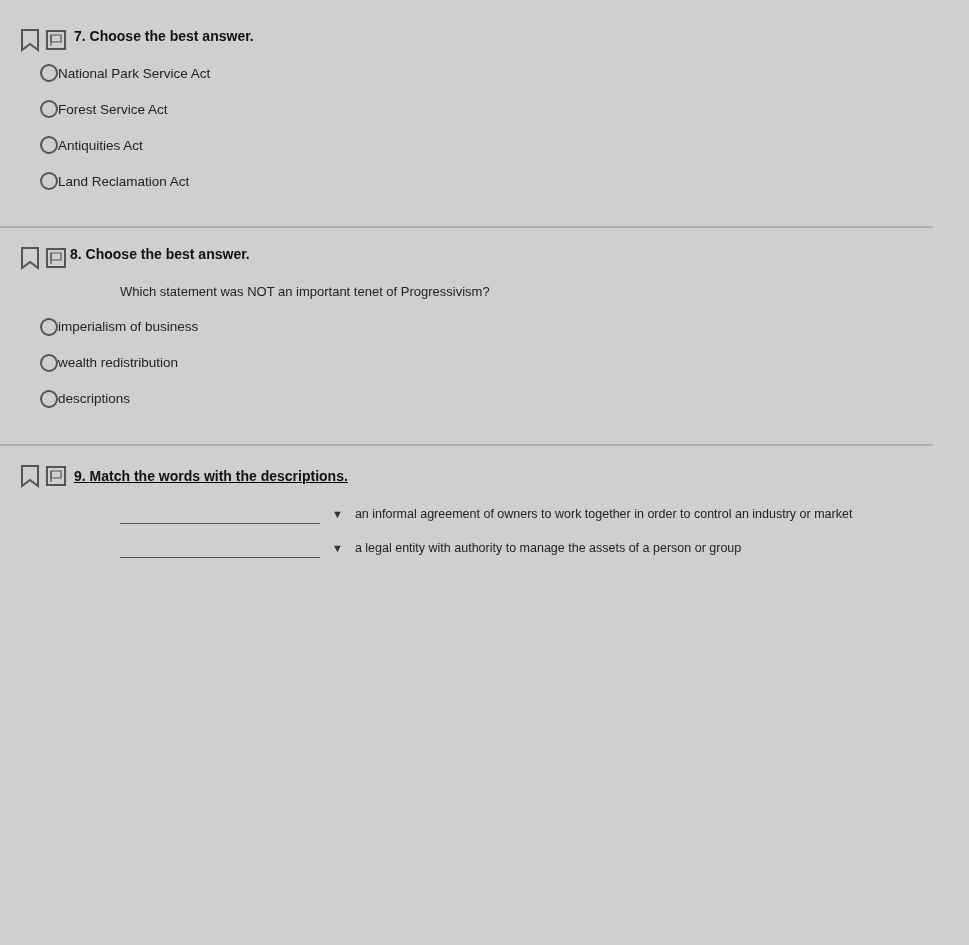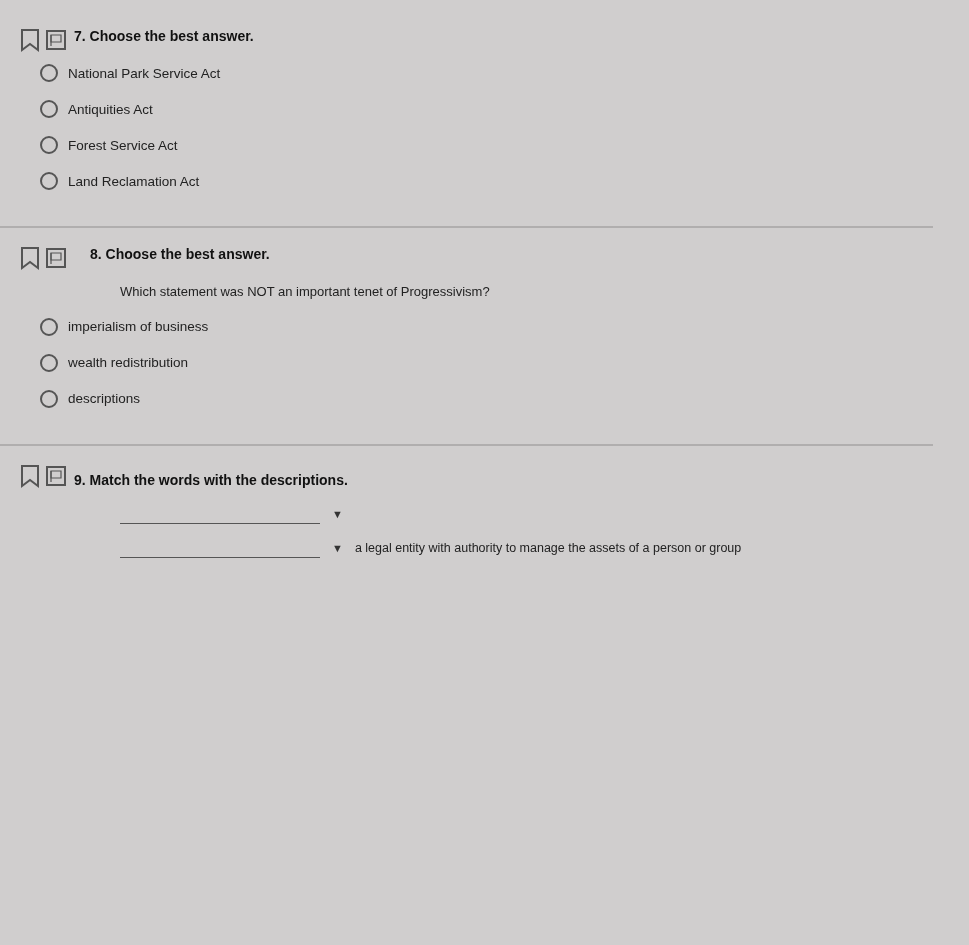--- a/index.html
+++ b/index.html
@@ -51,21 +51,20 @@
 
     .options-list {
       list-style: none;
       padding: 0;
       margin-left: 20px;
     }
 
     .option-item {
       display: flex;
       align-items: center;
-      gap: 10px;
       margin-bottom: 18px;
       font-size: 13.5px;
       color: #222;
     }
 
     .radio-circle {
       width: 18px;
       height: 18px;
       border-radius: 50%;
       border: 2px solid #555;
@@ -141,37 +140,37 @@
       <span class="question-title">7. <strong>Choose the best answer.</strong></span>
     </div>
 
     <ul class="options-list">
       <li class="option-item">
         <div class="radio-circle"></div>
         <span>National Park Service Act</span>
       </li>
       <li class="option-item">
         <div class="radio-circle"></div>
+        <span>Forest Service Act</span>
+      </li>
+      <li class="option-item">
+        <div class="radio-circle"></div>
         <span>Antiquities Act</span>
-      </li>
-      <li class="option-item">
-        <div class="radio-circle"></div>
-        <span>Forest Service Act</span>
       </li>
       <li class="option-item">
         <div class="radio-circle"></div>
         <span>Land Reclamation Act</span>
       </li>
     </ul>
   </div>
 
   <hr class="section-divider">
 
   <div class="question-section">
-    <div style="display:flex;align-items:flex-start;gap:24px;margin-bottom:12px;">
+    <div style="display:flex;align-items:flex-start;gap:4px;margin-bottom:12px;">
       <div class="header-icons">
         <svg width="20" height="24" viewBox="0 0 20 24" fill="none" xmlns="http://www.w3.org/2000/svg" style="cursor:pointer;">
           <path d="M2 2 H18 V22 L10 16 L2 22 Z" stroke="#555" stroke-width="2" fill="none"></path>
         </svg>
         <div style="width:20px;height:20px;border:2px solid #555;display:flex;align-items:center;justify-content:center;cursor:pointer;">
           <svg width="12" height="12" viewBox="0 0 12 12">
               <path d="M1 1 L11 1 L11 8 L6 8 L1 8 Z" stroke="#555" stroke-width="1.2" fill="none"></path>
               <line x1="1" y1="1" x2="1" y2="12" stroke="#555" stroke-width="1.2"></line>
             </svg>
         </div>
@@ -191,37 +190,38 @@
       <li class="option-item">
         <div class="radio-circle"></div>
         <span>descriptions</span>
       </li>
     </ul>
   </div>
 
   <hr class="section-divider">
 
   <div class="match-section">
-    <div style="display:flex;align-items:flex-end;gap:8px;margin-bottom:16px;">
+    <div style="display:flex;align-items:center;gap:8px;margin-bottom:16px;text-decoration:underline;">
       <div class="header-icons">
         <svg width="20" height="24" viewBox="0 0 20 24" fill="none" xmlns="http://www.w3.org/2000/svg" style="cursor:pointer;">
           <path d="M2 2 H18 V22 L10 16 L2 22 Z" stroke="#555" stroke-width="2" fill="none"></path>
         </svg>
         <div style="width:20px;height:20px;border:2px solid #555;display:flex;align-items:center;justify-content:center;cursor:pointer;">
           <svg width="12" height="12" viewBox="0 0 12 12">
               <path d="M1 1 L11 1 L11 8 L6 8 L1 8 Z" stroke="#555" stroke-width="1.2" fill="none"></path>
               <line x1="1" y1="1" x2="1" y2="12" stroke="#555" stroke-width="1.2"></line>
             </svg>
         </div>
       </div>
       <span class="question-title">9. <strong>Match the words with the descriptions.</strong></span>
     </div>
     <div class="match-row">
       <input type="text" class="match-input" style="width: 200px; height: 20px; border-top: none; border-right: none; border-left: none; border-image: initial; border-bottom: 1.5px solid rgb(85, 85, 85); background: transparent; outline: none;">
       <span class="dropdown-arrow" style="cursor:pointer;">▼</span>
+      <span class="match-description">an informal agreement of owners to work together in order to control an industry or market</span>
     </div>
     <div class="match-row">
       <input type="text" class="match-input" style="width: 200px; height: 20px; border-top: none; border-right: none; border-left: none; border-image: initial; border-bottom: 1.5px solid rgb(85, 85, 85); background: transparent; outline: none;">
       <span class="dropdown-arrow" style="cursor:pointer;">▼</span>
       <span class="match-description">a legal entity with authority to manage the assets of a person or group</span>
     </div>
   </div>
 </div>
 
 </body></html>

